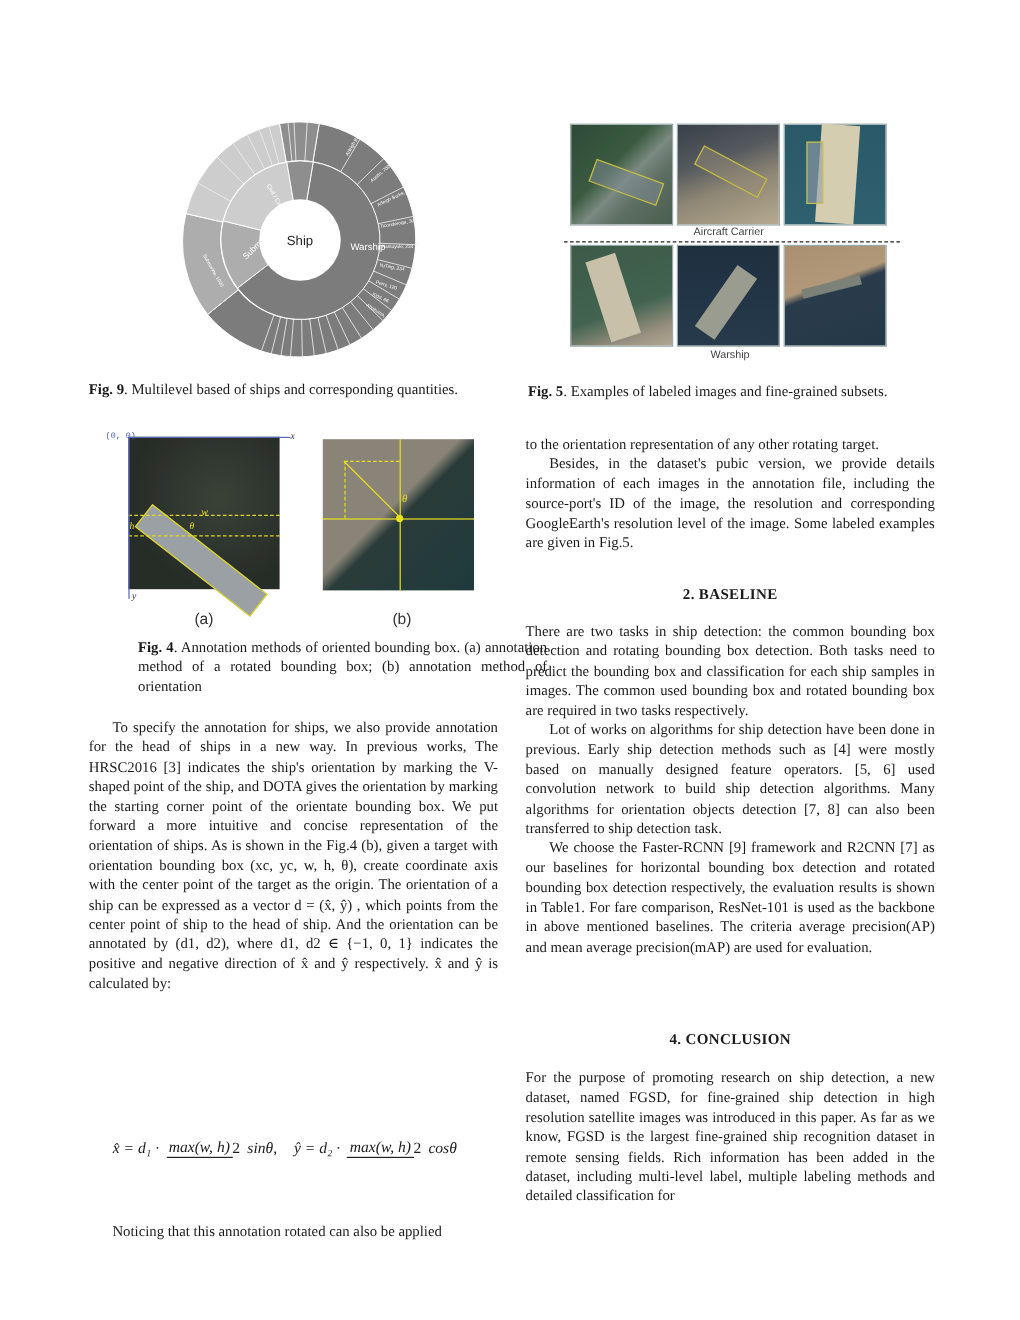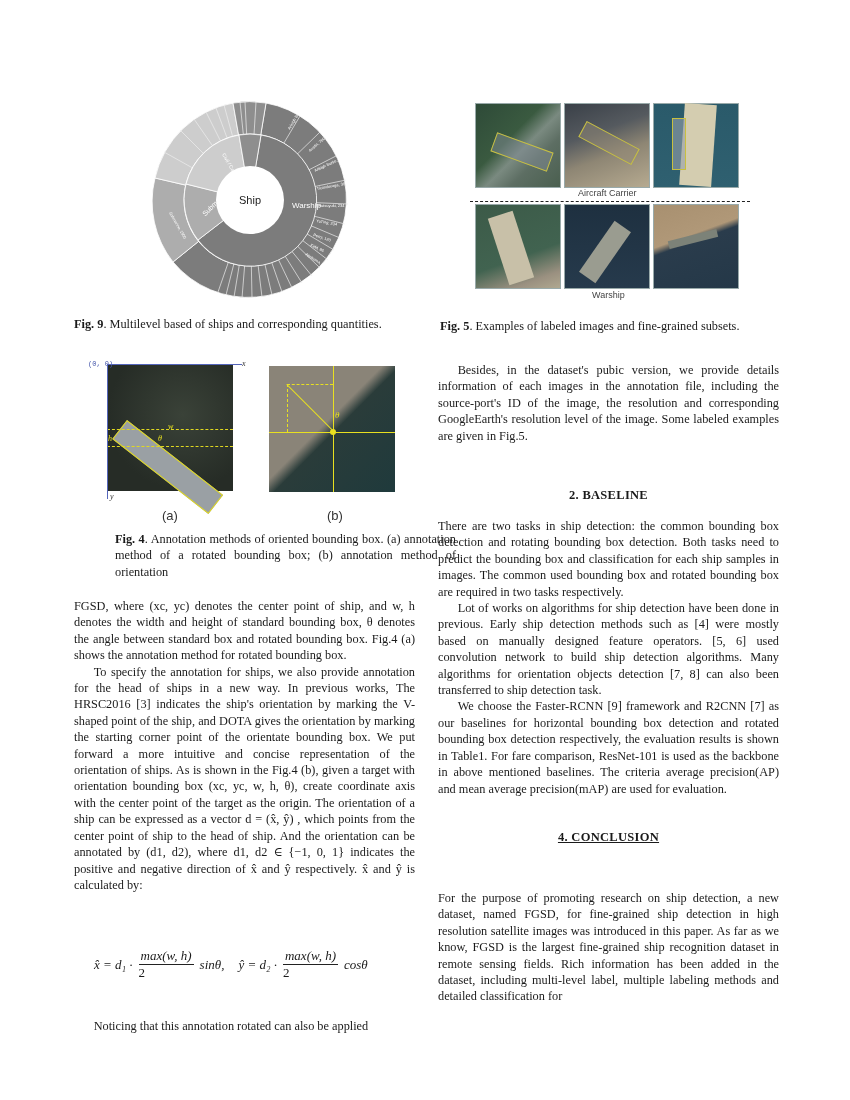--- a/index.html
+++ b/index.html
@@ -11,21 +11,21 @@
   p { margin: 0; }
   .indent { text-indent: 1.6em; }
   .caption { font-size: 12.3px; line-height: 16.4px; text-align: justify; }
   .caption b { font-weight: bold; }
   .section-title { text-align: center; font-weight: bold; font-size: 12.5px; letter-spacing: 0.3px; }
   .fig { position: absolute; }
   .photo { position: absolute; border: 1px solid #9aa; }
   .fig-label { position: absolute; font-family: "Liberation Sans", "DejaVu Sans", sans-serif; color: #444; font-size: 9px; }
   .sub-label { position: absolute; font-family: "Liberation Sans", "DejaVu Sans", sans-serif; font-size: 13px; color: #333; }
   .equation { position: absolute; left: 94px; top: 948px; width: 320px; font-size: 13px; font-style: italic; display: flex; align-items: center; gap: 4px; }
-  .frac { display: inline-flex; flex-direction: column; align-items: flex-start; margin: 0 2px; }
+  .frac { display: inline-flex; flex-direction: row; align-items: flex-end; margin: 0 2px; }
   .frac .num { border-bottom: 1px solid #222; padding: 0 2px; }
   .frac .den { font-style: normal; }
 </style>
 </head>
 <body>
 
 <div class="fig" style="left:150px; top:100px; width:200px; height:200px;">
   <svg width="200" height="200" viewBox="0 0 200 200">
 
     <g stroke="#ffffff" stroke-width="0.8">
@@ -161,21 +161,20 @@
   </div>
   <div class="sub-label" style="left:82px; top:150px;">(a)</div>
   <div class="sub-label" style="left:247px; top:150px;">(b)</div>
 </div>
 
 <div class="caption" style="position:absolute; left:74px; top:531px; width:341px;margin-left:41px;">
   <b>Fig. 4</b><span>. Annotation methods of oriented bounding box. (a) annotation method of a rotated bounding box; (b) annotation method of orientation</span>
 </div>
 
 <div class="col col-left" style="top:598px;">
-  <p>FGSD, where (xc, yc) denotes the center point of ship, and w, h denotes the width and height of standard bounding box, θ denotes the angle between standard box and rotated bounding box. Fig.4 (a) shows the annotation method for rotated bounding box.</p>
   <p class="indent">To specify the annotation for ships, we also provide annotation for the head of ships in a new way. In previous works, The HRSC2016 [3] indicates the ship's orientation by marking the V-shaped point of the ship, and DOTA gives the orientation by marking the starting corner point of the orientate bounding box. We put forward a more intuitive and concise representation of the orientation of ships. As is shown in the Fig.4 (b), given a target with orientation bounding box (xc, yc, w, h, θ), create coordinate axis with the center point of the target as the origin. The orientation of a ship can be expressed as a vector d = (x̂, ŷ) , which points from the center point of ship to the head of ship. And the orientation can be annotated by (d1, d2), where d1, d2 ∈ {−1, 0, 1} indicates the positive and negative direction of x̂ and ŷ respectively. x̂ and ŷ is calculated by:</p>
 </div>
 
 <div class="equation">
   <span>x̂ = d₁ ·</span>
   <span class="frac">
       <span class="num">max(w, h)</span>
       <span class="den">2</span>
     </span>
   <span>sinθ,</span>
@@ -186,28 +185,29 @@
       <span class="den">2</span>
     </span>
   <span>cosθ</span>
 </div>
 
 <div class="col col-left" style="top:1018px;">
   <p class="indent">Noticing that this annotation rotated can also be applied</p>
 </div>
 
 <div class="col col-right" style="top:362px;">
+  <p>to the orientation representation of any other rotating target.</p>
   <p class="indent">Besides, in the dataset's pubic version, we provide details information of each images in the annotation file, including the source-port's ID of the image, the resolution and corresponding GoogleEarth's resolution level of the image. Some labeled examples are given in Fig.5.</p>
 </div>
 
 <div class="col col-right section-title" style="top:487px;">2. BASELINE</div>
 
 <div class="col col-right" style="top:518px;">
   <p>There are two tasks in ship detection: the common bounding box detection and rotating bounding box detection. Both tasks need to predict the bounding box and classification for each ship samples in images. The common used bounding box and rotated bounding box are required in two tasks respectively.</p>
   <p class="indent">Lot of works on algorithms for ship detection have been done in previous. Early ship detection methods such as [4] were mostly based on manually designed feature operators. [5, 6] used convolution network to build ship detection algorithms. Many algorithms for orientation objects detection [7, 8] can also been transferred to ship detection task.</p>
   <p class="indent">We choose the Faster-RCNN [9] framework and R2CNN [7] as our baselines for horizontal bounding box detection and rotated bounding box detection respectively, the evaluation results is shown in Table1. For fare comparison, ResNet-101 is used as the backbone in above mentioned baselines. The criteria average precision(AP) and mean average precision(mAP) are used for evaluation.</p>
 </div>
 
-<div class="col col-right section-title" style="top:829px;text-decoration:underline;">4. CONCLUSION</div>
+<div class="col col-right section-title" style="top:858px;">4. CONCLUSION</div>
 
 <div class="col col-right" style="top:890px;">
   <p>For the purpose of promoting research on ship detection, a new dataset, named FGSD, for fine-grained ship detection in high resolution satellite images was introduced in this paper. As far as we know, FGSD is the largest fine-grained ship recognition dataset in remote sensing fields. Rich information has been added in the dataset, including multi-level label, multiple labeling methods and detailed classification for</p>
 </div>
 
 </body></html>

